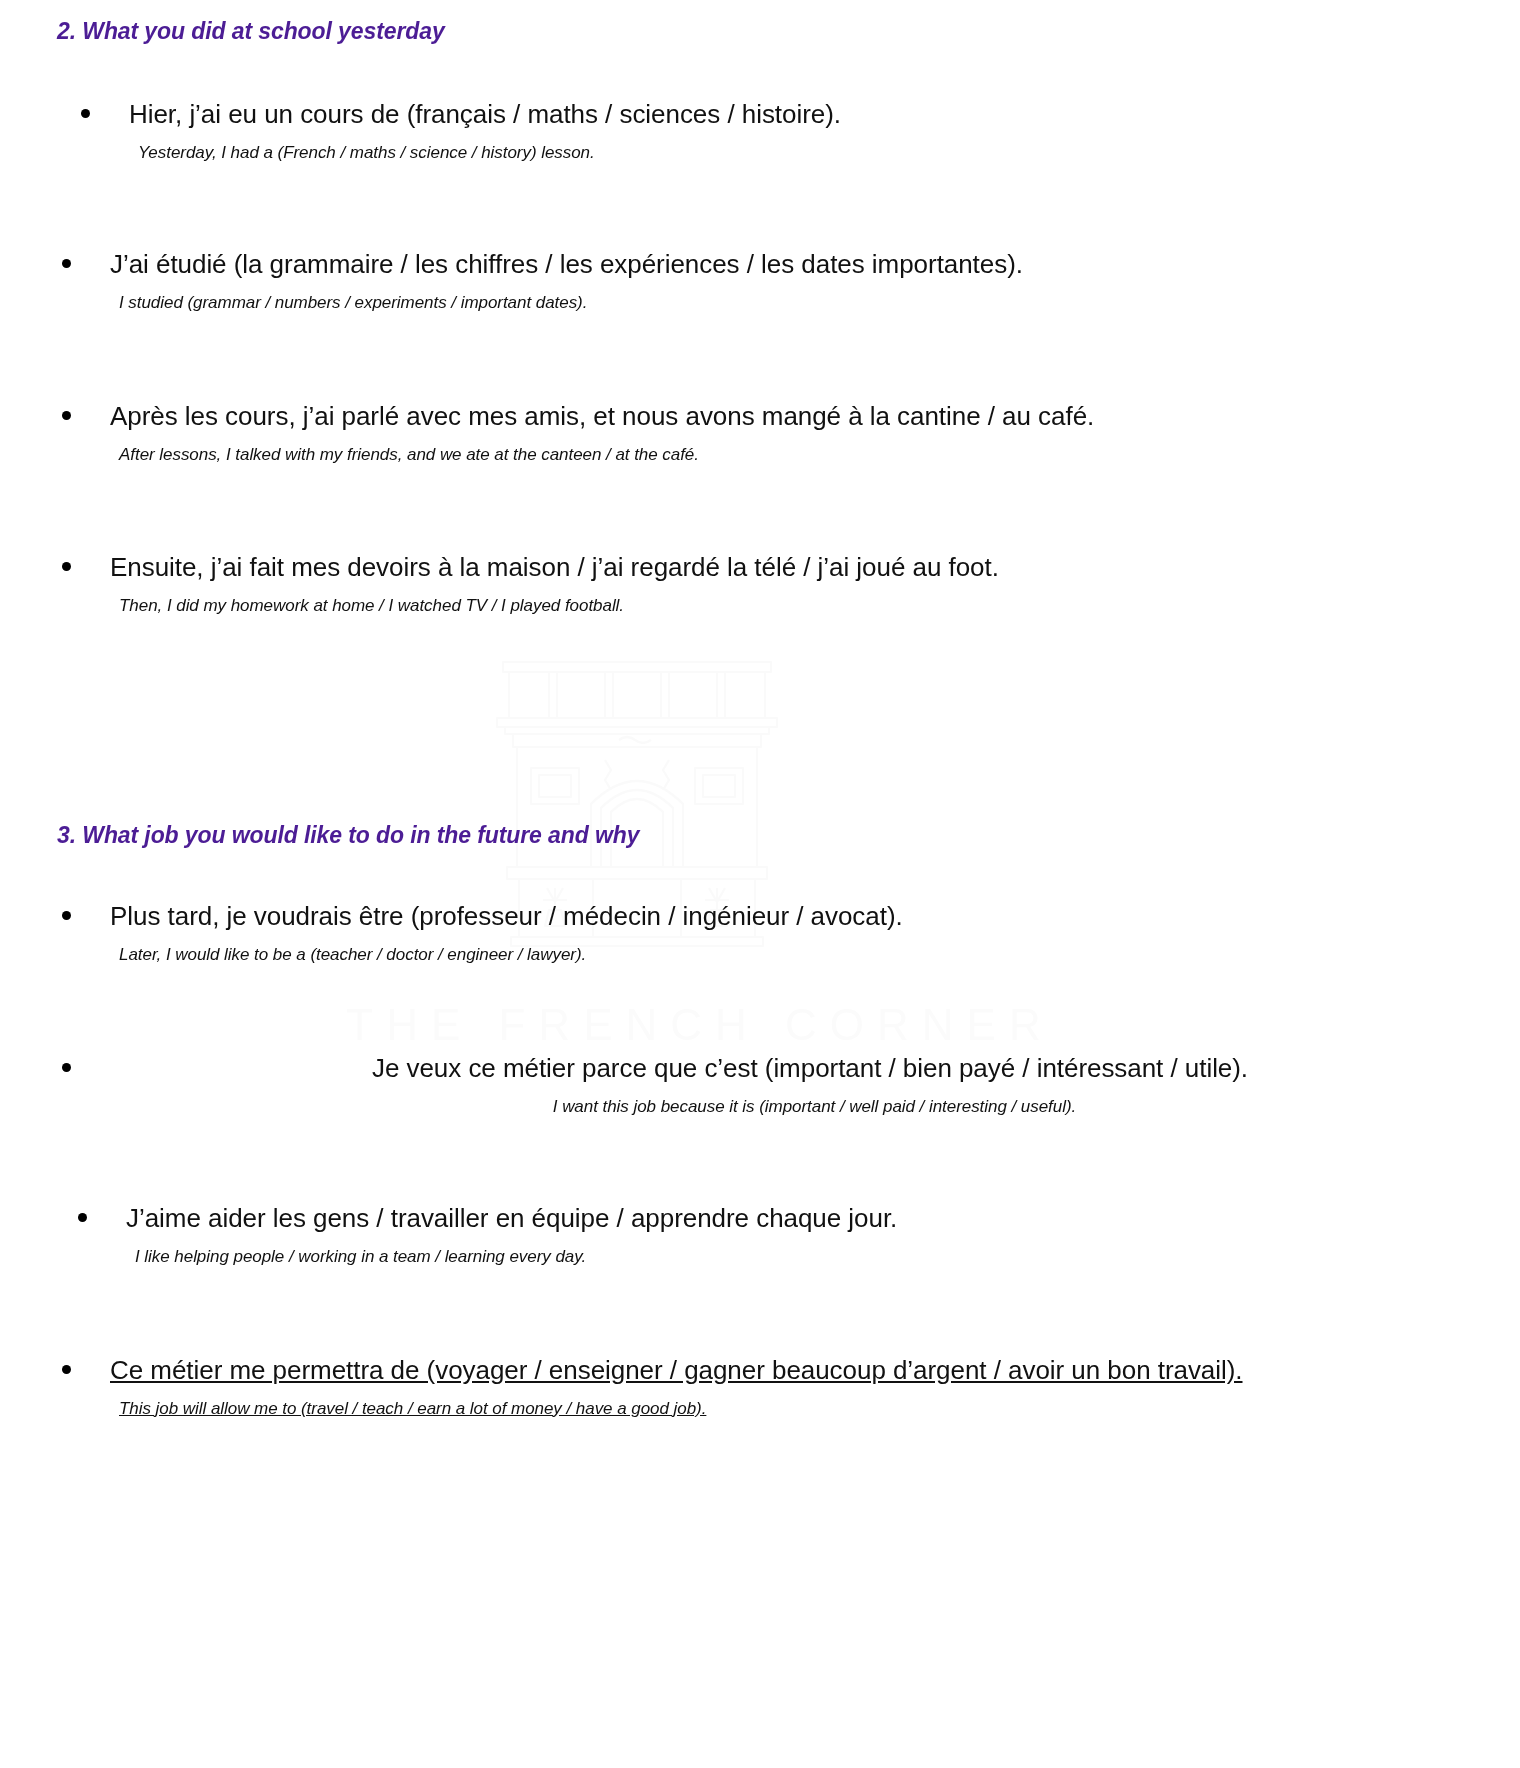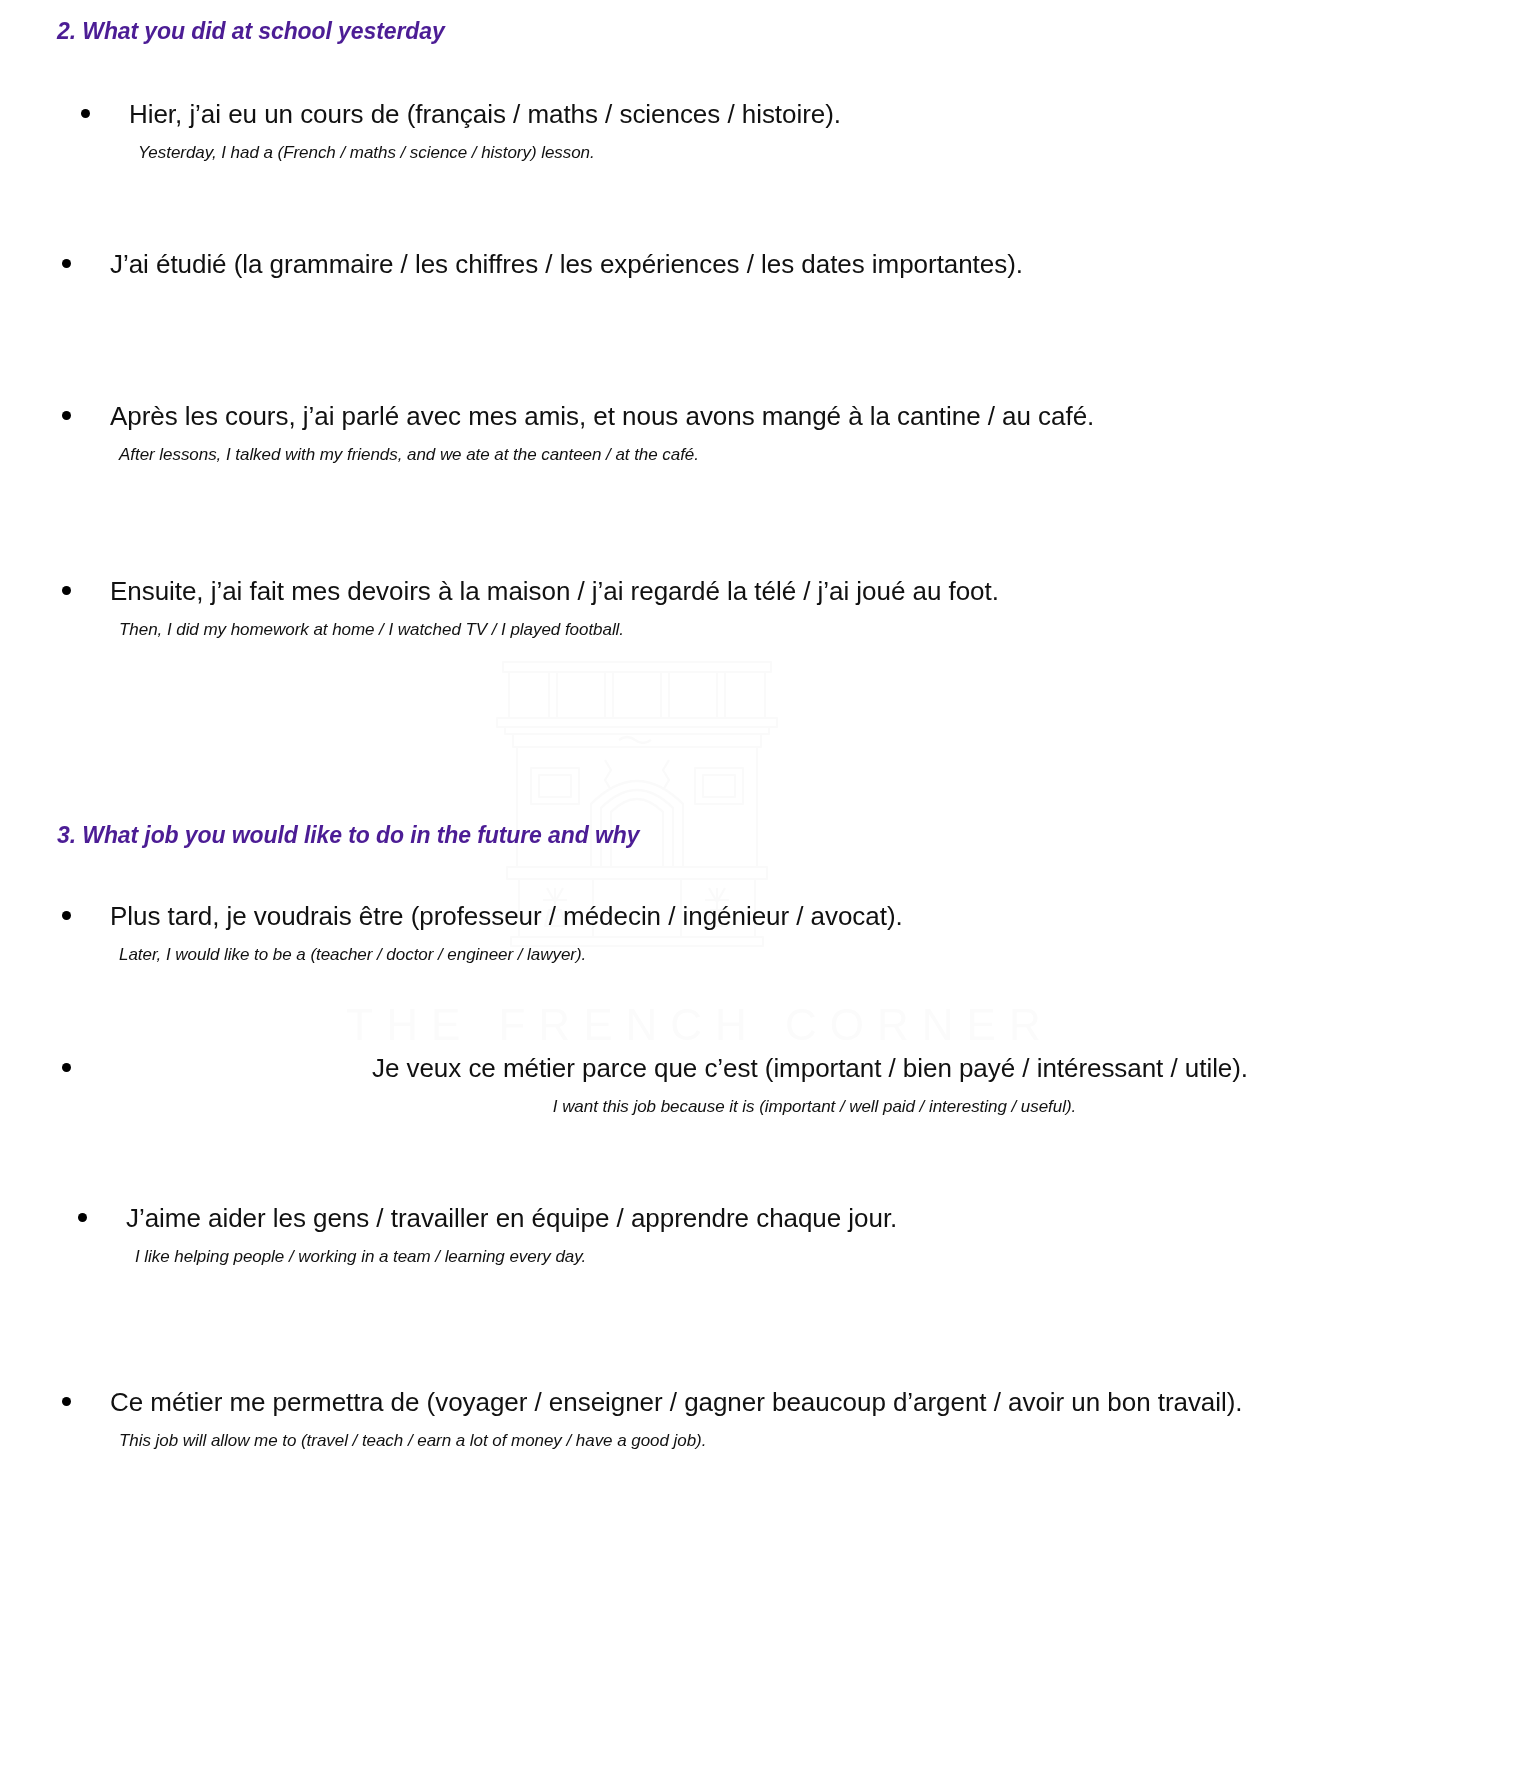--- a/index.html
+++ b/index.html
@@ -114,27 +114,27 @@
     text-align: justify;
     text-align-last: left;
     padding-right: 148px;
   }
 
   
   #heading-2      { position: absolute; left: 57px;  top: 18px; }
   #item-2-1       { position: absolute; left: 0;     top: 96px;  width: 1400px; margin-left: 19px; }
   #item-2-2       { position: absolute; left: 0;     top: 246px; width: 1400px; }
   #item-2-3       { position: absolute; left: 0;     top: 398px; width: 1400px; }
-  #item-2-4       { position: absolute; left: 0;     top: 549px; width: 1400px; margin-top: 24px; }
+  #item-2-4       { position: absolute; left: 0;     top: 549px; width: 1400px; }
 
   #heading-3      { position: absolute; left: 57px;  top: 822px; }
   #item-3-1       { position: absolute; left: 0;     top: 898px; width: 1400px; }
   #item-3-2       { position: absolute; left: 0;     top: 1050px; width: 1400px; text-align: center; }
   #item-3-3       { position: absolute; left: 16px;     top: 1200px; width: 1400px; }
-  #item-3-4       { position: absolute; left: 0;     top: 1384px; width: 1400px; }
+  #item-3-4       { position: absolute; left: 0;     top: 1352px; width: 1400px; text-decoration: underline; }
 </style>
 </head>
 <body>
 
 <div class="watermark-layer">
 
   <div class="arc-watermark">
     <svg viewBox="0 0 300 300" xmlns="http://www.w3.org/2000/svg" fill="none" stroke="#fafafa" stroke-width="2.2" stroke-linejoin="round">
 
       <rect x="16" y="14" width="268" height="10"></rect>
@@ -194,20 +194,21 @@
 
       <li id="item-2-1" class="bullet-item">
         <span class="bullet-dot"></span>
         <div class="line-fr">Hier, j’ai eu un cours de (français / maths / sciences / histoire).</div>
         <div class="line-en">Yesterday, I had a (French / maths / science / history) lesson.</div>
       </li>
 
       <li id="item-2-2" class="bullet-item">
         <span class="bullet-dot"></span>
         <div class="line-fr">J’ai étudié (la grammaire / les chiffres / les expériences / les dates importantes).</div>
+        <div class="line-en">I studied (grammar / numbers / experiments / important dates).</div>
       </li>
 
       <li id="item-2-3" class="bullet-item">
         <span class="bullet-dot"></span>
         <div class="line-fr">Après les cours, j’ai parlé avec mes amis, et nous avons mangé à la cantine / au café.</div>
         <div class="line-en">After lessons, I talked with my friends, and we ate at the canteen / at the café.</div>
       </li>
 
       <li id="item-2-4" class="bullet-item">
         <span class="bullet-dot"></span>

